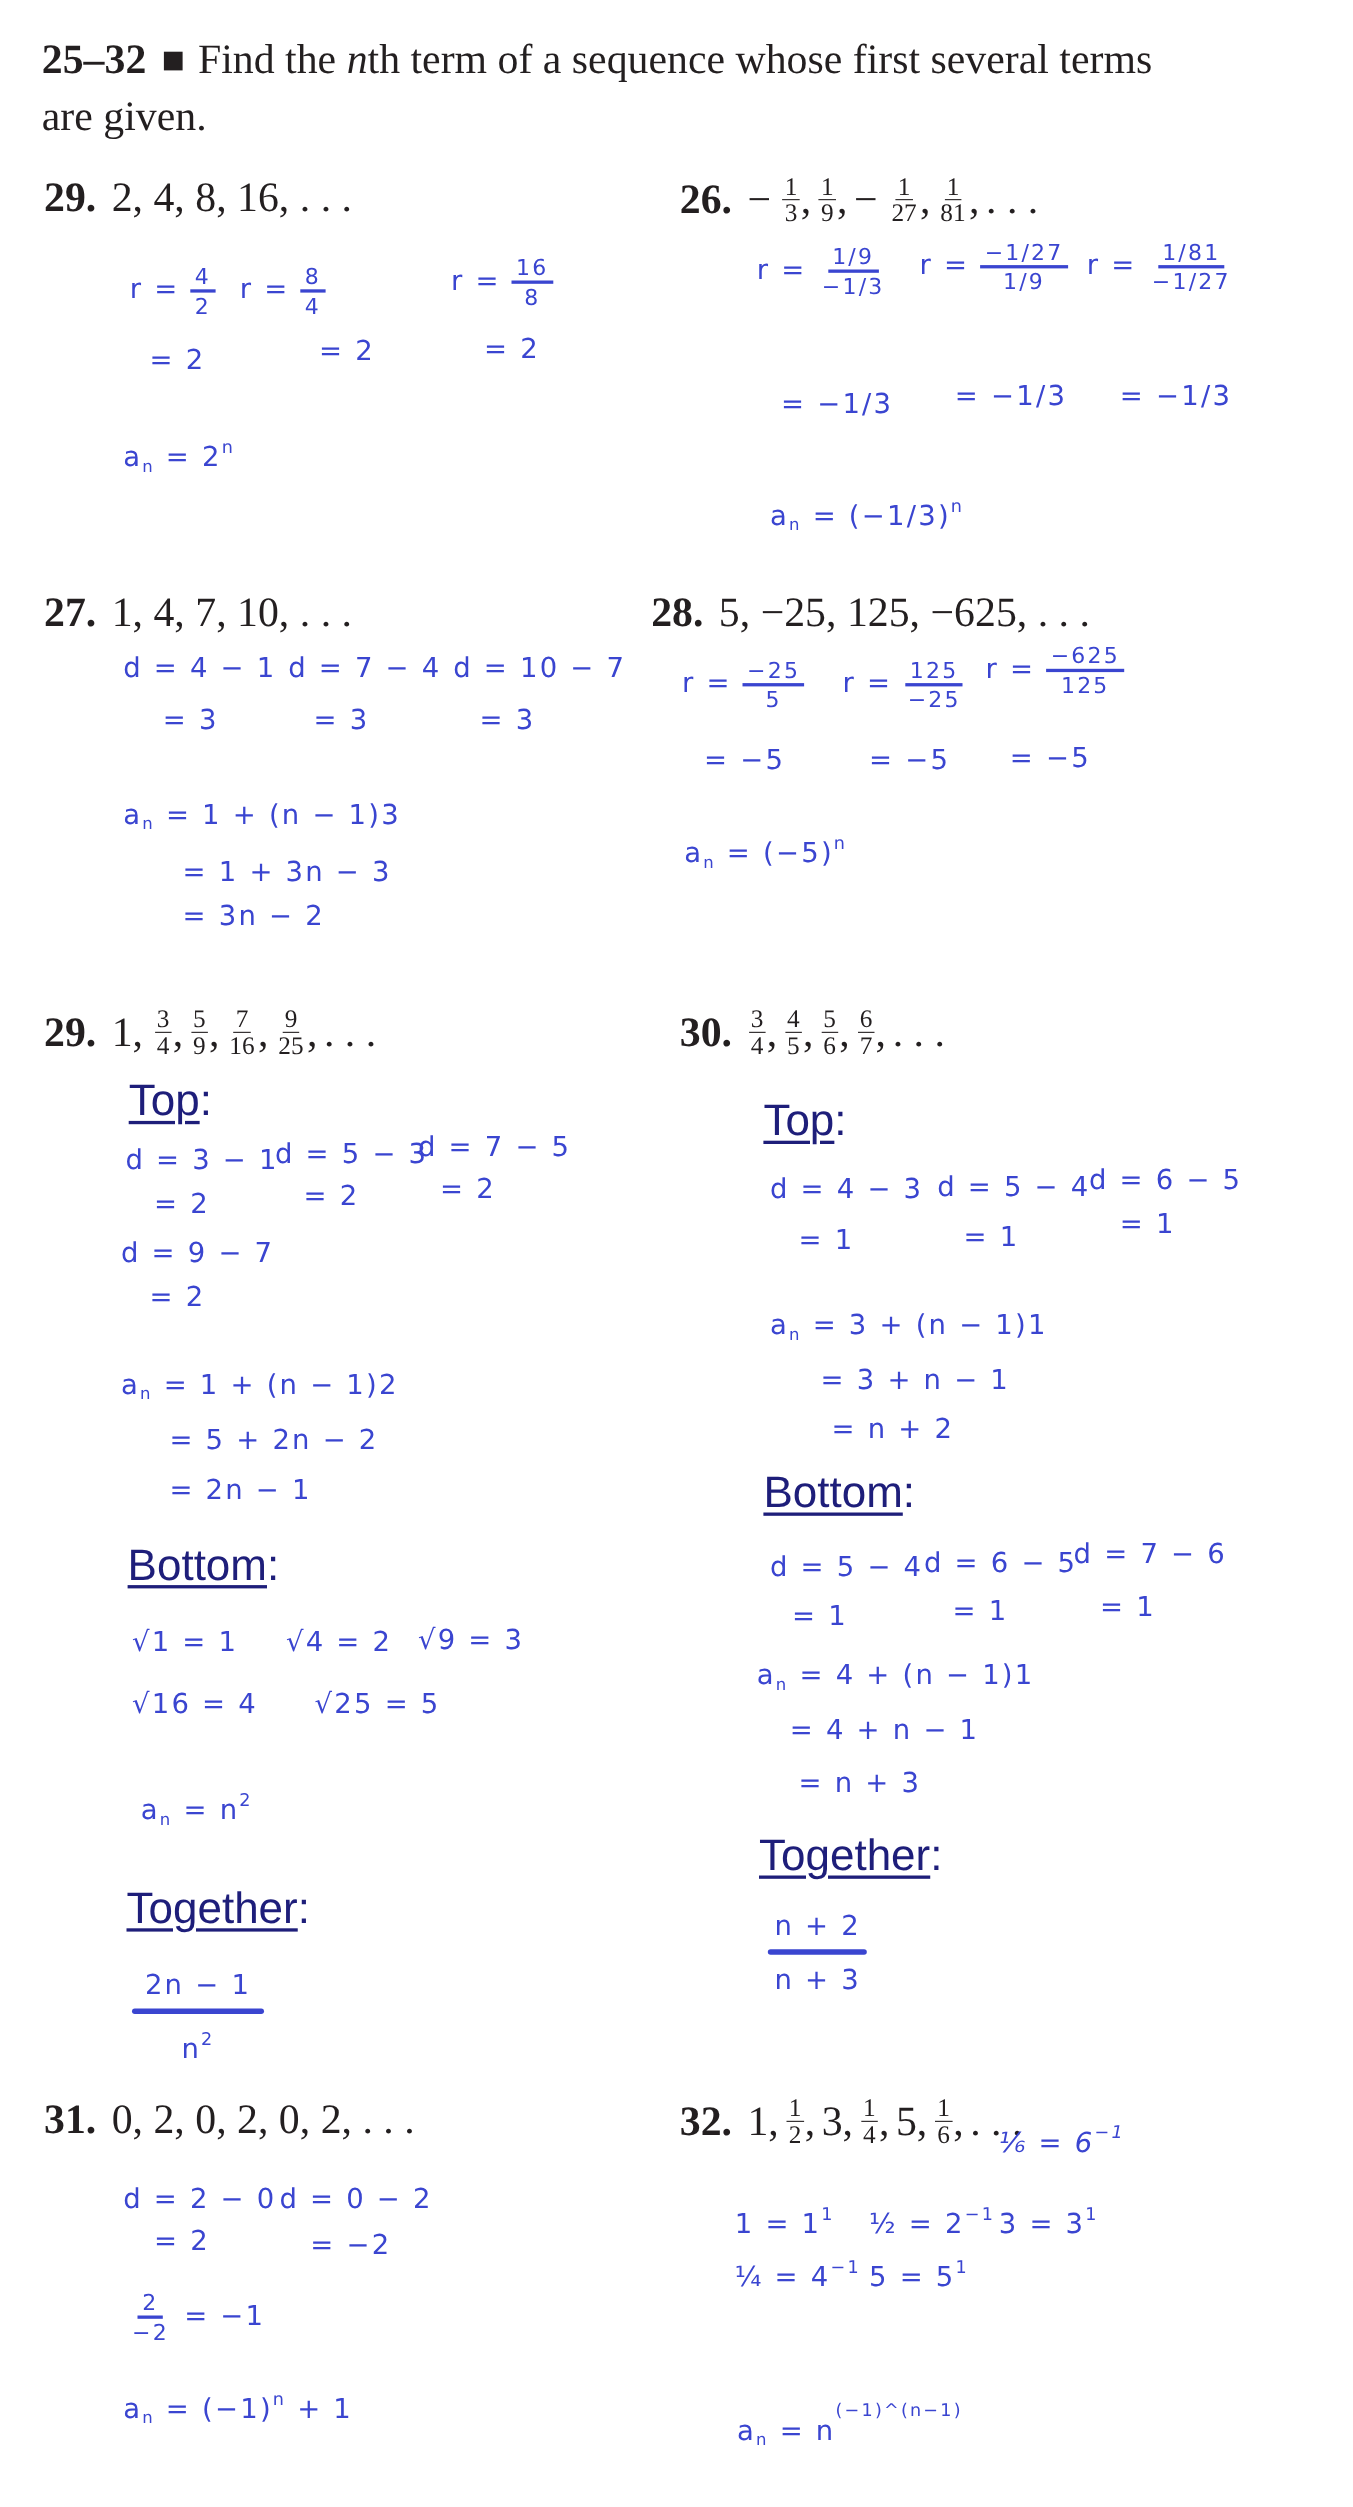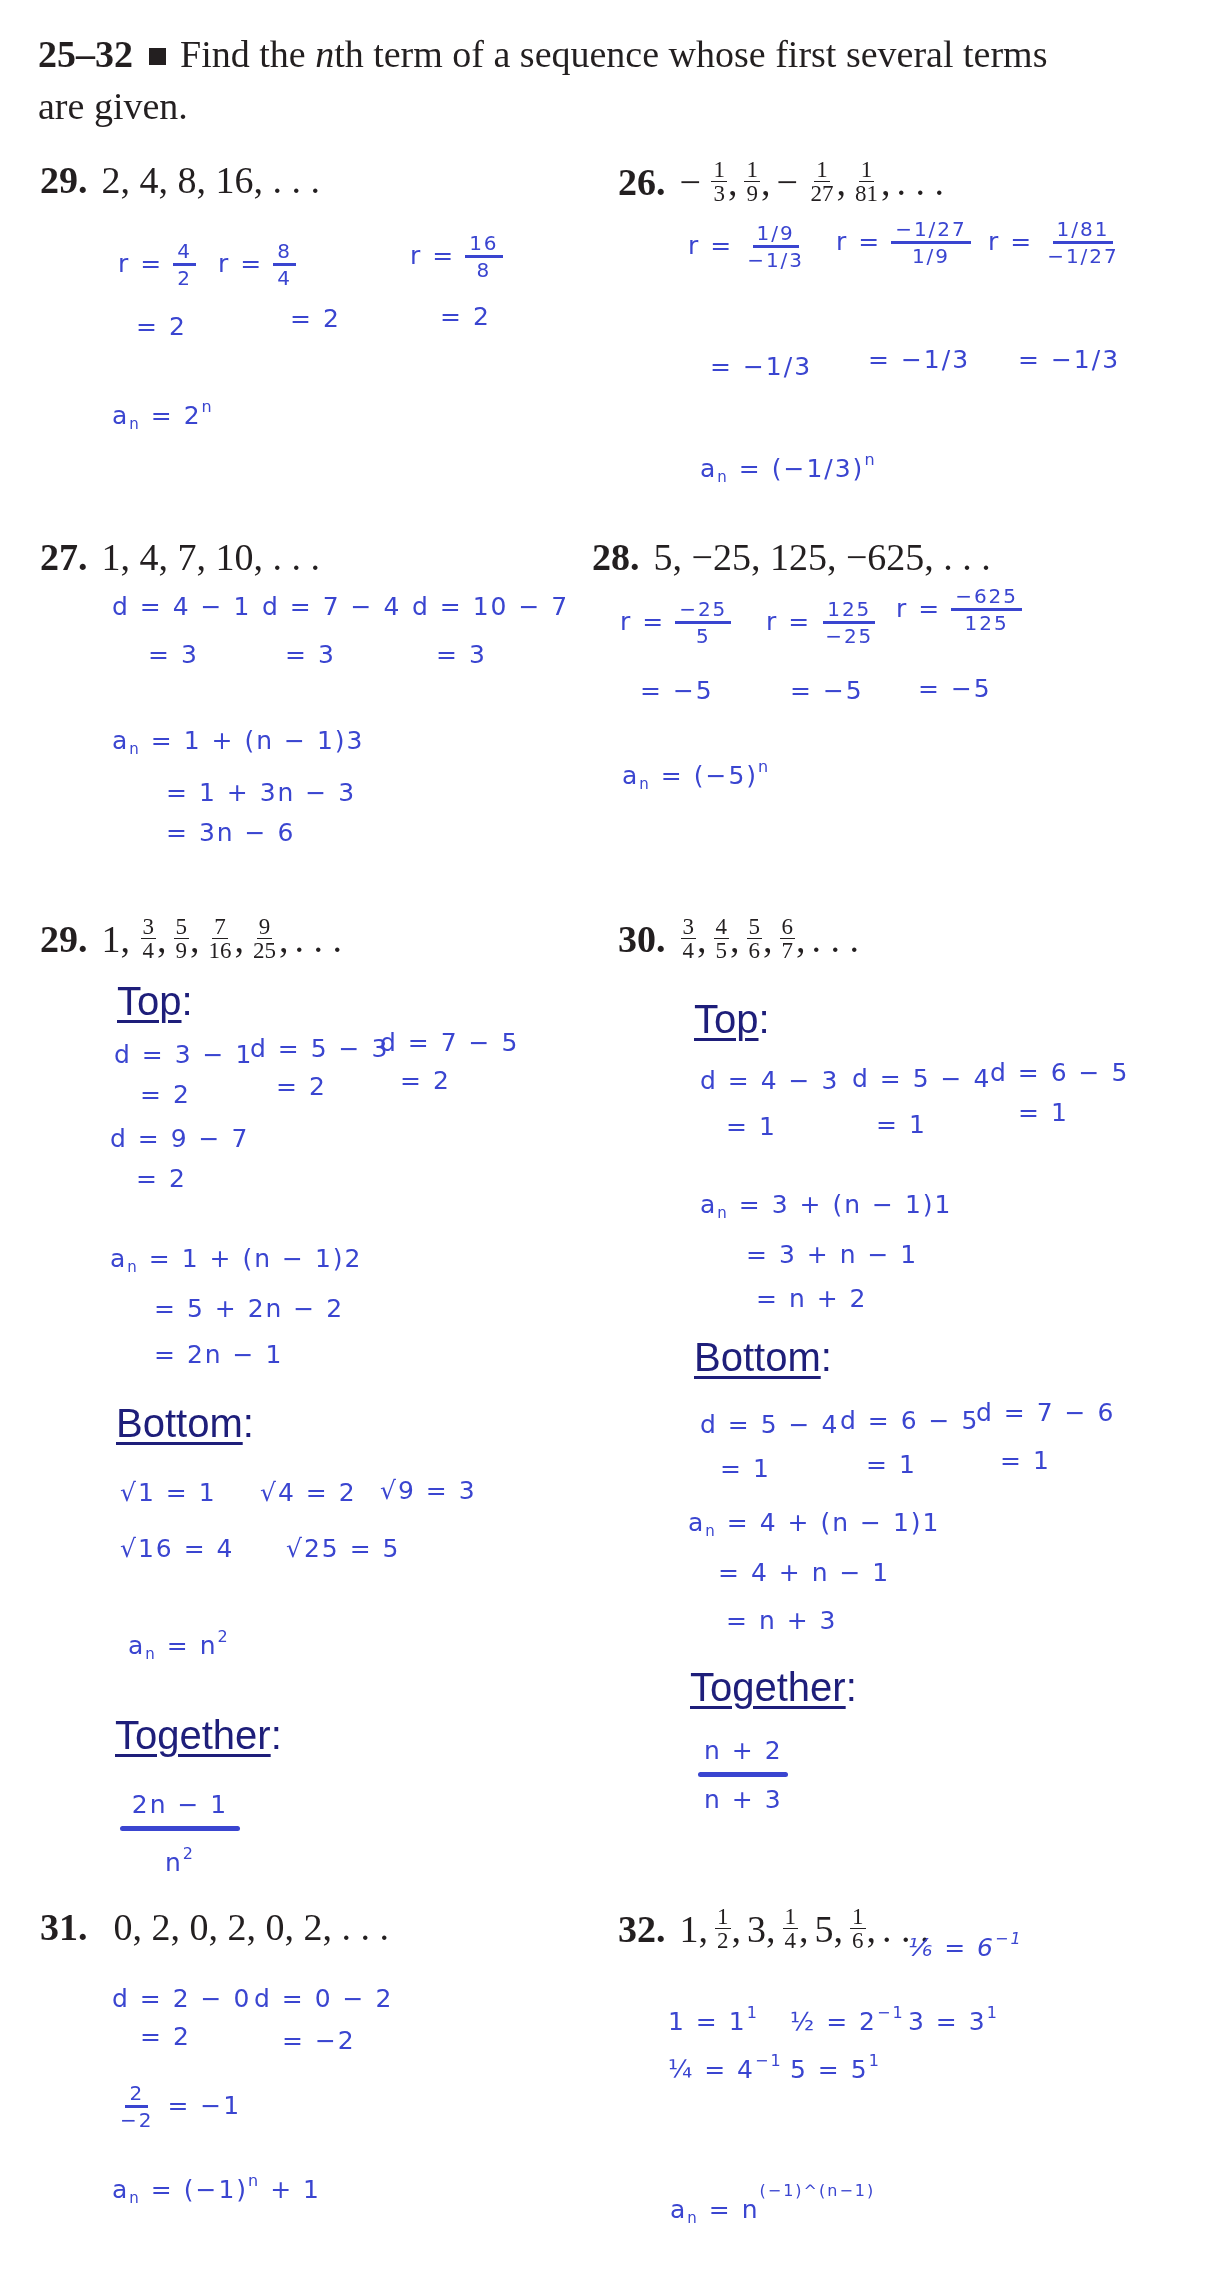--- a/index.html
+++ b/index.html
@@ -136,21 +136,21 @@
 <div class="abs ink" style="left:112px; top:592px;">d = 4 − 1</div>
 <div class="abs ink" style="left:148px; top:640px;">= 3</div>
 <div class="abs ink" style="left:262px; top:592px;">d = 7 − 4</div>
 <div class="abs ink" style="left:285px; top:640px;">= 3</div>
 <div class="abs ink" style="left:412px; top:592px;">d = 10 − 7</div>
 <div class="abs ink" style="left:436px; top:640px;">= 3</div>
 <div class="abs ink" style="left:112px; top:726px;">
   <span>a</span><sub>n</sub> <span>= 1 + (n − 1)3</span>
 </div>
 <div class="abs ink" style="left:166px; top:778px;">= 1 + 3n − 3</div>
-<div class="abs ink" style="left:166px; top:818px;">= 3n − 6</div>
+<div class="abs ink" style="left:166px; top:818px;">= 3n − 2</div>
 
 <div class="abs prob" style="left:592px; top:535px;align-items:center;">
   <span class="num">28.</span>
   <span>5, −25, 125, −625, . . .</span>
 </div>
 <div class="abs ink" style="left:620px; top:598px;">
   <span>r =</span>
   <span class="hfrac">
       <span class="n">−25</span>
       <span class="d">5</span>
@@ -284,21 +284,21 @@
 <div class="abs ink" style="left:718px; top:1558px;">= 4 + n − 1</div>
 <div class="abs ink" style="left:726px; top:1606px;">= n + 3</div>
 
 <div class="abs hdr" style="left:690px; top:1664px;"><span class="u">Together</span>:</div>
 <div class="abs ink bigfrac" style="left:694px; top:1736px;">
   <span class="n">n + 2</span>
   <span class="bar" style="width:90px;"></span>
   <span class="d">n + 3</span>
 </div>
 
-<div class="abs prob" style="left:40px; top:1905px;gap:12px;">
+<div class="abs prob" style="left:40px; top:1905px;">
   <span class="num">31.</span>
   <span>0, 2, 0, 2, 0, 2, . . .</span>
 </div>
 <div class="abs ink" style="left:112px; top:1984px;">d = 2 − 0</div>
 <div class="abs ink" style="left:140px; top:2022px;">= 2</div>
 <div class="abs ink" style="left:254px; top:1984px;">d = 0 − 2</div>
 <div class="abs ink" style="left:282px; top:2026px;">= −2</div>
 <div class="abs ink" style="left:116px; top:2082px;">
   <span class="hfrac">
       <span class="n">2</span>

